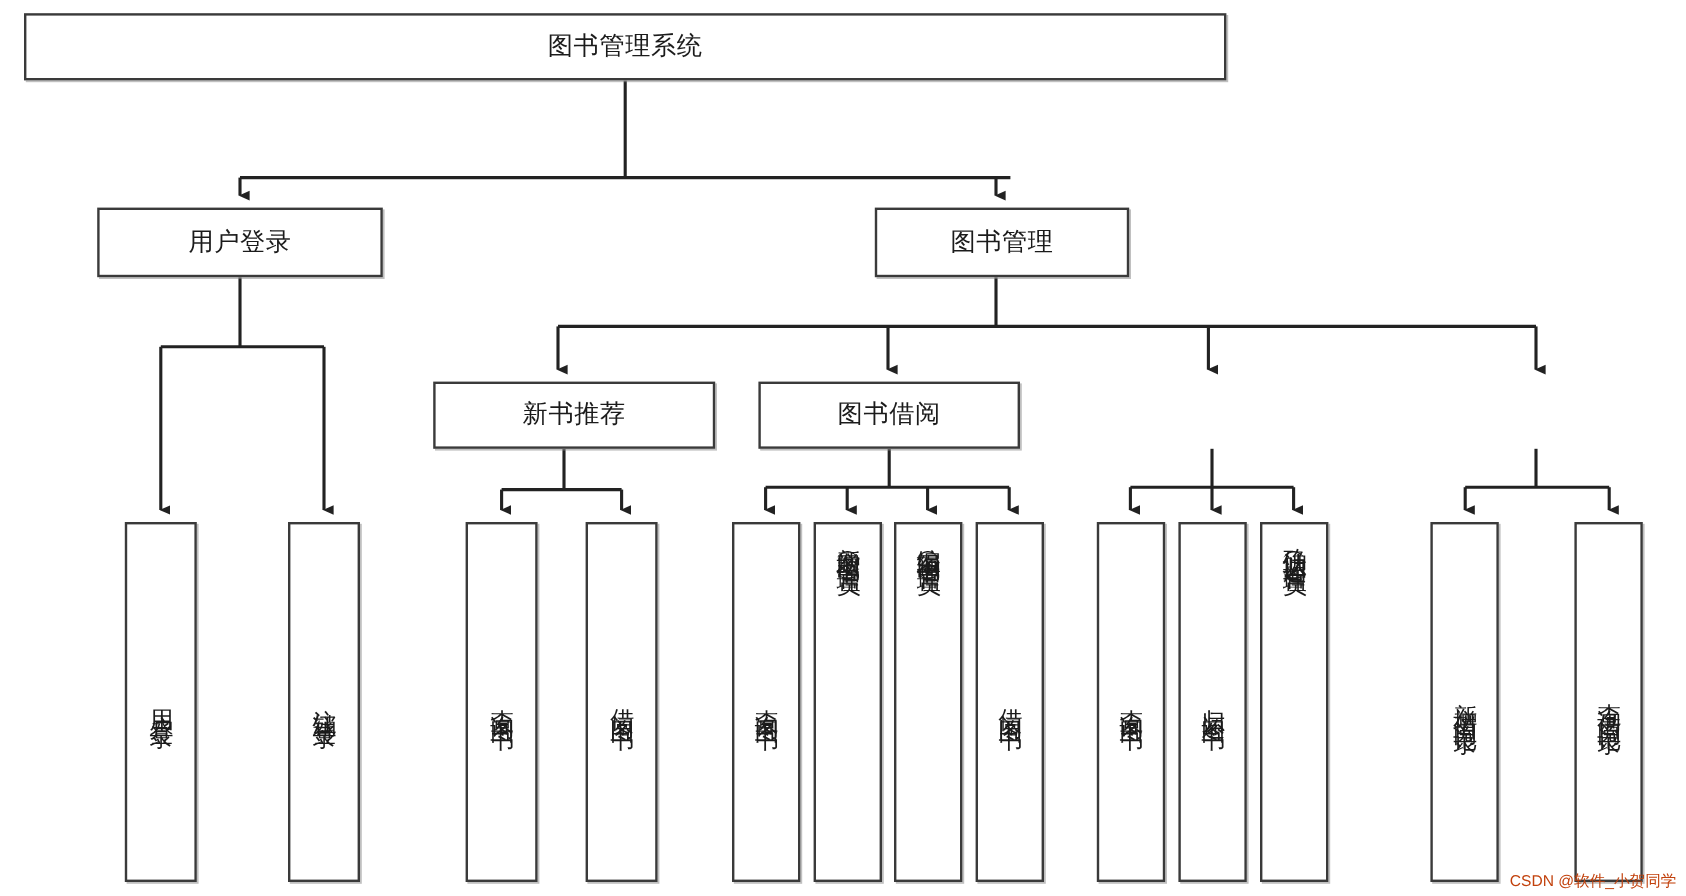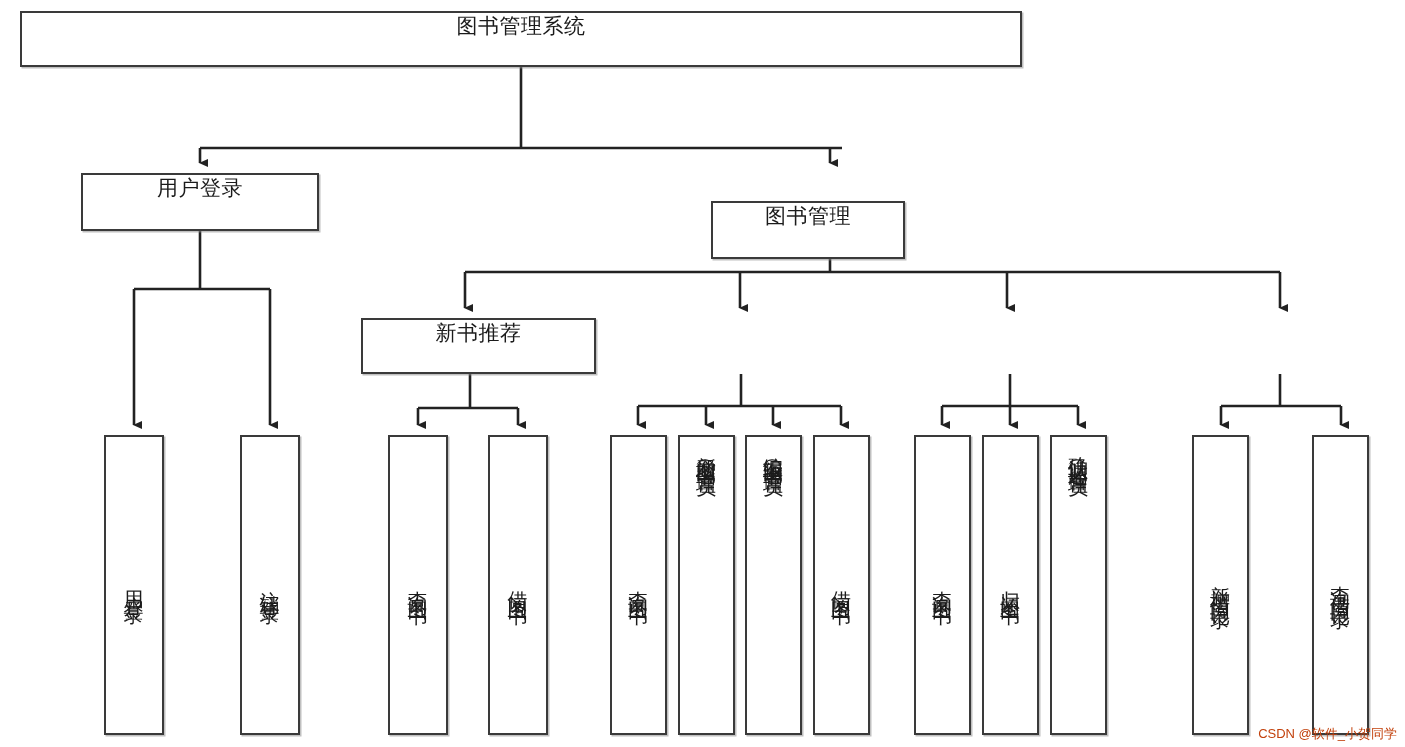--- a/index.html
+++ b/index.html
@@ -25,20 +25,21 @@
     width: 1405px;
     height: 747px;
     pointer-events: none;
   }
   .node {
     position: absolute;
     box-sizing: border-box;
     background: #ffffff;
     border: 2px solid #3a3a3a;
     display: flex;
+    align-items: center;
     justify-content: center;
     box-shadow: 1.5px 1.5px 0 rgba(140,140,140,0.55);
   }
   .node .label {
     color: #1b1b1b;
     font-size: 21px;
     line-height: 1.25;
     letter-spacing: 0.5px;
     white-space: nowrap;
   }
@@ -127,26 +128,29 @@
     </g>
   </svg>
 
   <div class="node" style="left:20px; top:11px; width:1002px; height:56px;">
     <span class="label">图书管理系统</span>
   </div>
 
   <div class="node" style="left:81px; top:173px; width:238px; height:58px;">
     <span class="label">用户登录</span>
   </div>
-  <div class="node" style="left:711px; top:173px; width:194px; height:58px;margin-top:28px;">
+  <div class="node" style="left:729px; top:173px; width:212px; height:58px;">
     <span class="label">图书管理</span>
   </div>
 
   <div class="node" style="left:361px; top:318px; width:235px; height:56px;">
     <span class="label">新书推荐</span>
+  </div>
+  <div class="node" style="left:632px; top:318px; width:218px; height:56px;">
+    <span class="label">图书借阅</span>
   </div>
 
   <div class="node leaf centered" style="left:104px; top:435px; width:60px; height:300px;">
     <span class="label">用户登录</span>
   </div>
   <div class="node leaf centered" style="left:240px; top:435px; width:60px; height:300px;">
     <span class="label">注销登录</span>
   </div>
 
   <div class="node leaf centered" style="left:388px; top:435px; width:60px; height:300px;">

